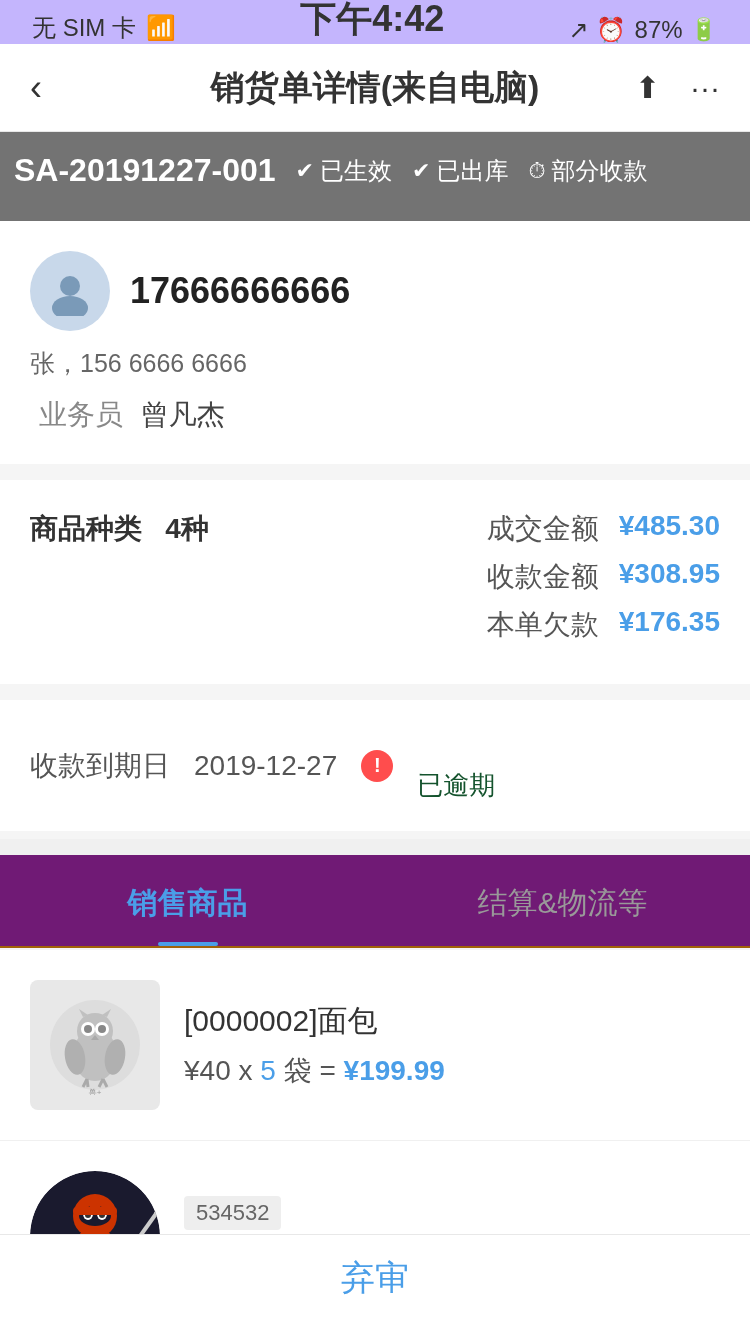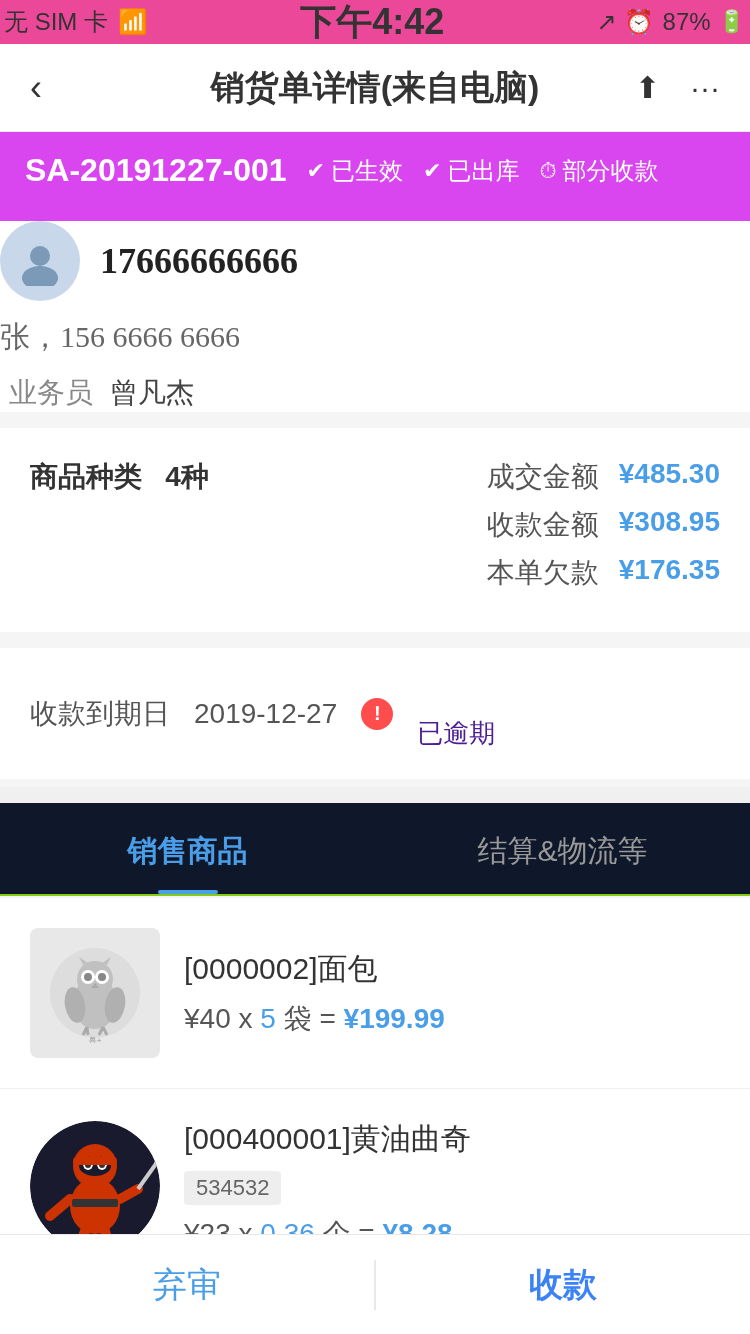--- a/index.html
+++ b/index.html
@@ -9,25 +9,25 @@
       min-height: 1334px;
       font-family: -apple-system, 'PingFang SC', 'Helvetica Neue', sans-serif;
       background: #f5f5f5;
       color: #333;
       font-size: 28px;
     }
 
     
     .status-bar {
       height: 44px;
-      background: #ec4899;
-      display: flex;
-      align-items: center;
+      background: #c4b5fd;
+      display: flex;
+      align-items: flex-end;
       justify-content: space-between;
-      padding: 0 4px;
+      padding: 0 32px;
       font-size: 24px;
       font-weight: 500;
     }
     .status-left { display: flex; align-items: center; gap: 10px; }
     .status-right { display: flex; align-items: center; gap: 8px; }
 
     
     .nav-bar {
       height: 88px;
       background: #fff;
@@ -58,22 +58,22 @@
       gap: 30px;
     }
     .nav-action-btn {
       font-size: 30px;
       color: #333;
       cursor: pointer;
     }
 
     
     .header-banner {
-      background: #d946ef;
-      padding: 20px 25px;
+      background: #737373;
+      padding: 20px 14px;
     }
     .banner-row1 {
       display: flex;
       align-items: center;
       gap: 20px;
       margin-bottom: 12px;
     }
     .order-id {
       font-size: 32px;
       font-weight: 700;
@@ -88,22 +88,22 @@
     }
     .badge-icon { font-size: 22px; }
     .banner-row2 {
       font-size: 26px;
       color: #e8f4ff;
     }
 
     
     .customer-section {
       background: #fff;
+      padding: 30px;
       margin-bottom: 16px;
-      font-family: Liberation Serif, serif;
     }
     .customer-row {
       display: flex;
       align-items: center;
       gap: 20px;
       margin-bottom: 16px;
     }
     .avatar {
       width: 80px;
       height: 80px;
@@ -115,21 +115,21 @@
       font-size: 40px;
       color: #7a9ab8;
       flex-shrink: 0;
     }
     .customer-name {
       font-size: 36px;
       font-weight: 600;
       color: #222;
     }
     .customer-sub {
-      font-size: 30px;
+      font-size: 25px;
       color: #666;
       margin-bottom: 16px;
     }
     .customer-meta {
       display: flex;
       gap: 60px;
       font-size: 28px;
       color: #444;
       margin-left: 9px;
     }
@@ -179,30 +179,30 @@
       border-radius: 50%;
       width: 32px;
       height: 32px;
       display: flex;
       align-items: center;
       justify-content: center;
       font-size: 20px;
       font-weight: 700;
     }
     .overdue-text {
-      color: #4c1d95;
+      color: #14532d;
       font-size: 26px;
       margin-top: 40px;
     }
 
     
     .tabs {
-      background: #0f172a;
-      display: flex;
-      border-bottom: 2px solid #84cc16;
+      background: #701a75;
+      display: flex;
+      border-bottom: 2px solid #a16207;
       align-items: center;
     }
     .tab {
       flex: 1;
       text-align: center;
       padding: 28px 0 22px;
       font-size: 30px;
       color: #999;
       cursor: pointer;
       position: relative;
@@ -273,20 +273,21 @@
     .bottom-bar {
       position: fixed;
       bottom: 0;
       left: 0;
       width: 750px;
       height: 100px;
       background: #fff;
       border-top: 1px solid #e8e8e8;
       display: flex;
       align-items: center;
+      flex-direction: column;
     }
     .bottom-btn {
       flex: 1;
       text-align: center;
       font-size: 34px;
       cursor: pointer;
       padding: 20px 0;
     }
     .bottom-btn.cancel { color: #4a9ee8; }
     .bottom-btn.confirm { color: #3b82f6; font-weight: bold; }
@@ -481,23 +482,20 @@
         <line x1="55" y1="110" x2="48" y2="130" stroke="#cc3300" stroke-width="10" stroke-linecap="round"></line>
         <line x1="75" y1="110" x2="80" y2="130" stroke="#cc3300" stroke-width="10" stroke-linecap="round"></line>
 
         <rect x="42" y="78" width="46" height="8" rx="2" fill="#333"></rect>
 
         <rect x="43" y="36" width="44" height="8" rx="4" fill="#cc3300"></rect>
         <rect x="60" y="26" width="10" height="14" rx="2" fill="#cc3300"></rect>
       </svg>
     </div>
     <div class="product-info">
-      <div class="product-name">
-        <span>[000400001]</span><span>黄油曲奇</span>
-      </div>
       <div>
         <span class="product-tag">534532</span>
       </div>
       <div class="product-price">
         <span>¥23</span>
         <span> x </span>
         <span class="price-qty">0.36</span>
         <span>个</span>
         <span> = </span>
         <span class="price-total">¥8.28</span>

